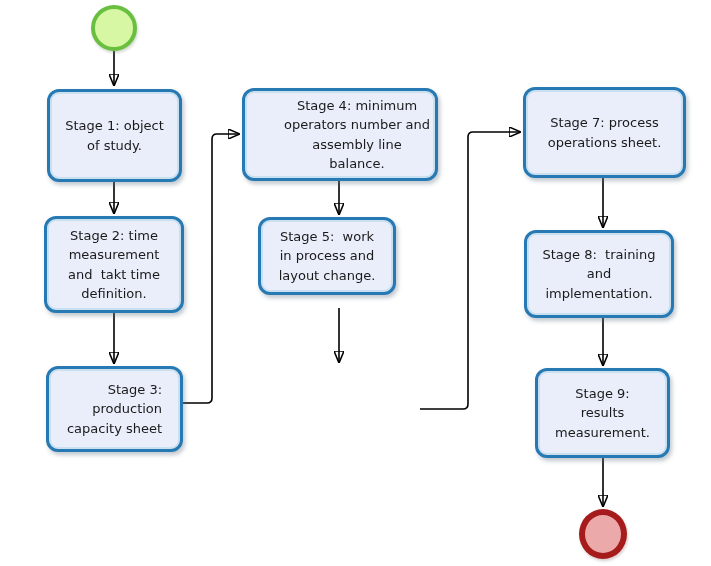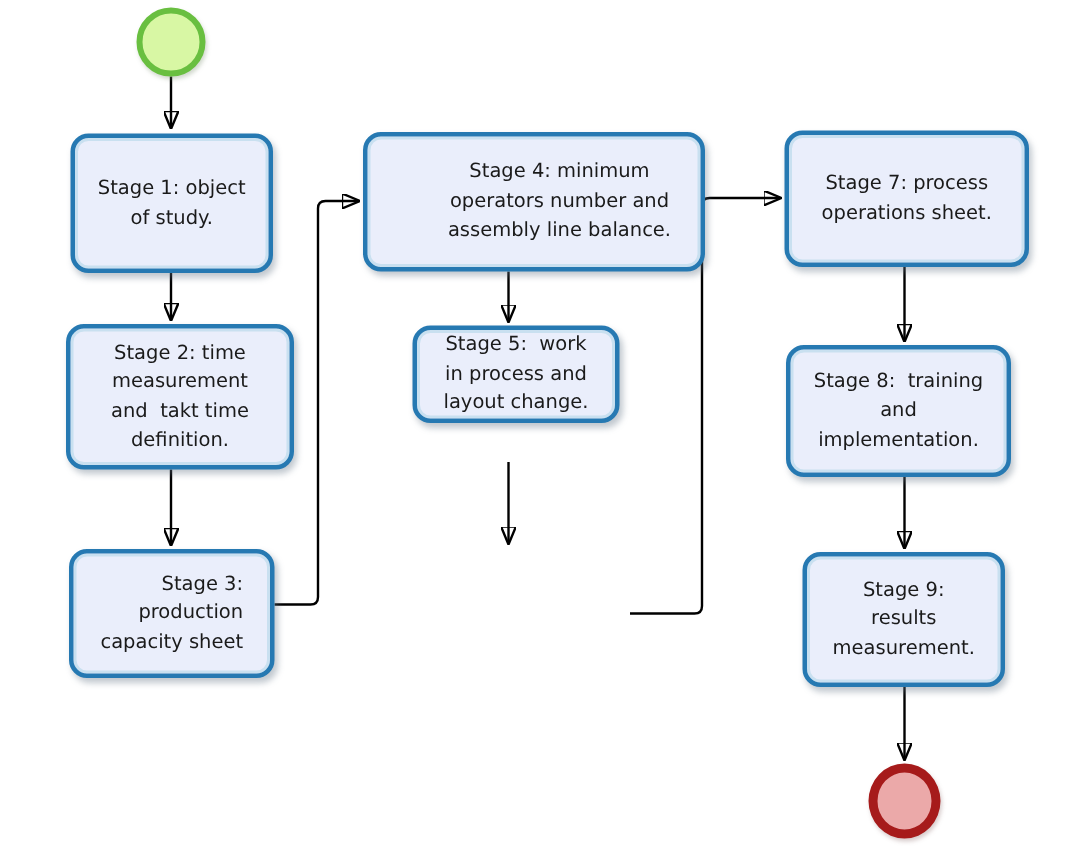--- a/index.html
+++ b/index.html
@@ -58,24 +58,24 @@
     box-shadow: 1px 2px 3px rgba(120, 140, 110, 0.35);
   }
   .event.end {
     left: 579px; top: 509px;
     width: 48px; height: 50px;
     background: var(--end-fill, #eba9a9);
     border: 6px solid var(--end-border, #a61b1b);
     box-shadow: 1px 2px 3px rgba(140, 110, 110, 0.35);
   }
   .pos-s1 { left: 47px;  top: 89px;  width: 135px; height: 93px; }
-  .pos-s2 { left: 44px;  top: 216px; width: 152px; height: 97px; }
+  .pos-s2 { left: 44px;  top: 216px; width: 140px; height: 97px; }
   .pos-s3 { left: 46px;  top: 366px; width: 137px; height: 86px; text-align: right; }
-  .pos-s4 { left: 242px; top: 88px;  width: 228px; height: 93px; padding-left: 38px; }
-  .pos-s5 { left: 275px; top: 217px; width: 138px; height: 65px; justify-content: center; }
+  .pos-s4 { left: 242px; top: 88px;  width: 196px; height: 93px; padding-left: 38px; }
+  .pos-s5 { left: 258px; top: 217px; width: 138px; height: 78px; justify-content: center; }
   .pos-s6 { left: 260px; top: 365px; width: 160px; height: 88px; }
   .pos-s7 { left: 523px; top: 87px;  width: 163px; height: 91px; }
   .pos-s8 { left: 524px; top: 230px; width: 150px; height: 88px; }
   .pos-s9 { left: 535px; top: 368px; width: 135px; height: 90px; }
 </style>
 </head>
 <body>
 
 <div class="canvas">
 

